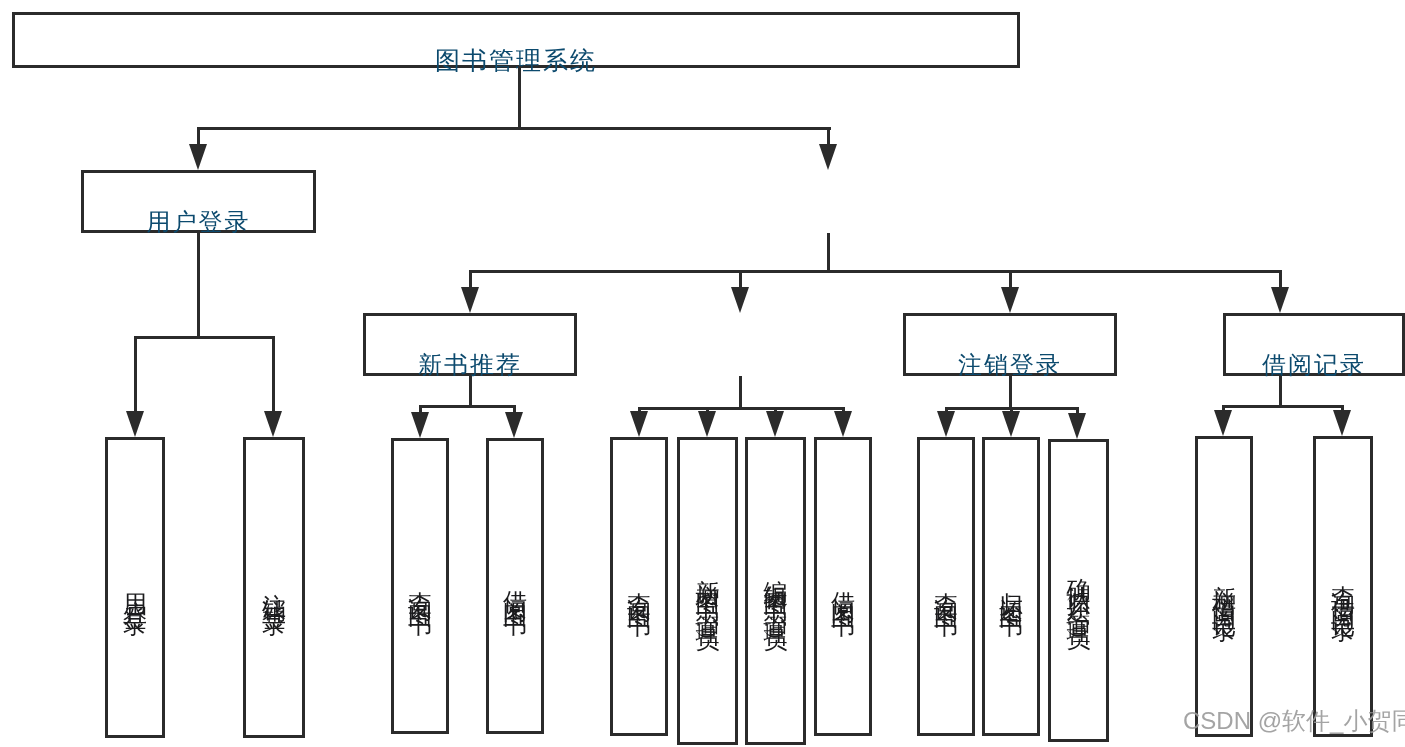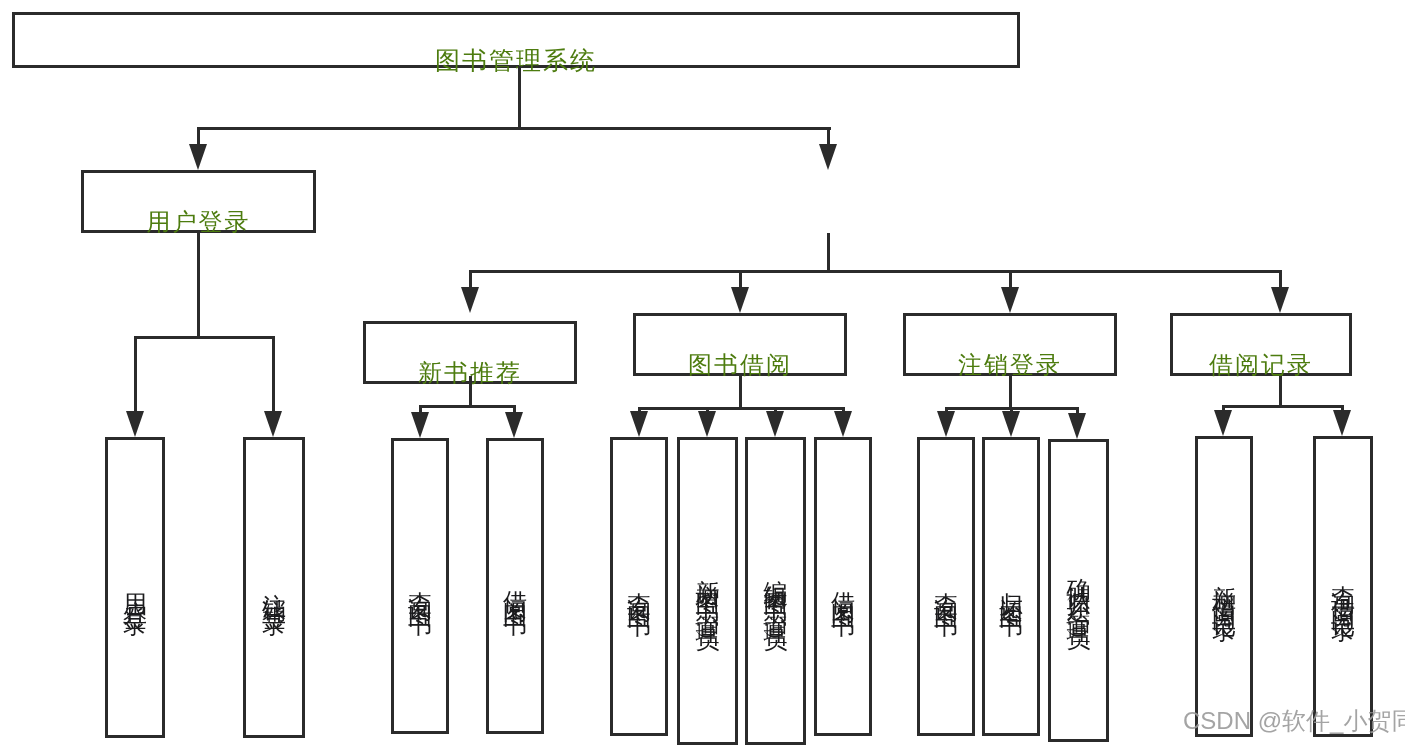--- a/index.html
+++ b/index.html
@@ -16,21 +16,21 @@
     position: absolute;
     box-sizing: border-box;
     background: #ffffff;
     border: 3px solid #2b2b2b;
     display: flex;
     align-items: center;
     justify-content: center;
   }
   .hbox span {
     font-size: 24px;
-    color: #4d7c0f;
+    color: #0c4a6e;
     letter-spacing: 2px;
     white-space: nowrap;
     margin-top: 40px;
   }
   .hbox.root span { font-size: 25px; }
   
   .vbox {
     position: absolute;
     box-sizing: border-box;
     background: #ffffff;
@@ -74,33 +74,30 @@
 
   <div class="hbox root" style="left:12px; top:12px; width:1008px; height:56px;">
     <span>图书管理系统</span>
   </div>
 
   <div class="hbox" style="left:81px; top:170px; width:235px; height:63px;">
     <span>用户登录</span>
   </div>
 
 
-  <div class="hbox" style="left:363px; top:321px; width:214px; height:63px;">
+  <div class="hbox" style="left:363px; top:313px; width:214px; height:63px;">
     <span>新书推荐</span>
   </div>
 
-  <div class="hbox" style="left:633px; top:313px; width:214px; height:63px;">
-    <span>图书借阅</span>
-  </div>
 
   <div class="hbox" style="left:903px; top:313px; width:214px; height:63px;">
     <span>注销登录</span>
   </div>
 
-  <div class="hbox" style="left:1170px; top:313px; width:182px; height:63px;">
+  <div class="hbox" style="left:1223px; top:313px; width:182px; height:63px;">
     <span>借阅记录</span>
   </div>
 
   <div class="vbox" style="left:105px; top:437px; width:60px; height:301px;">
     <span>用户登录</span>
   </div>
   <div class="vbox" style="left:243px; top:437px; width:62px; height:301px;">
     <span>注销登录</span>
   </div>
 

